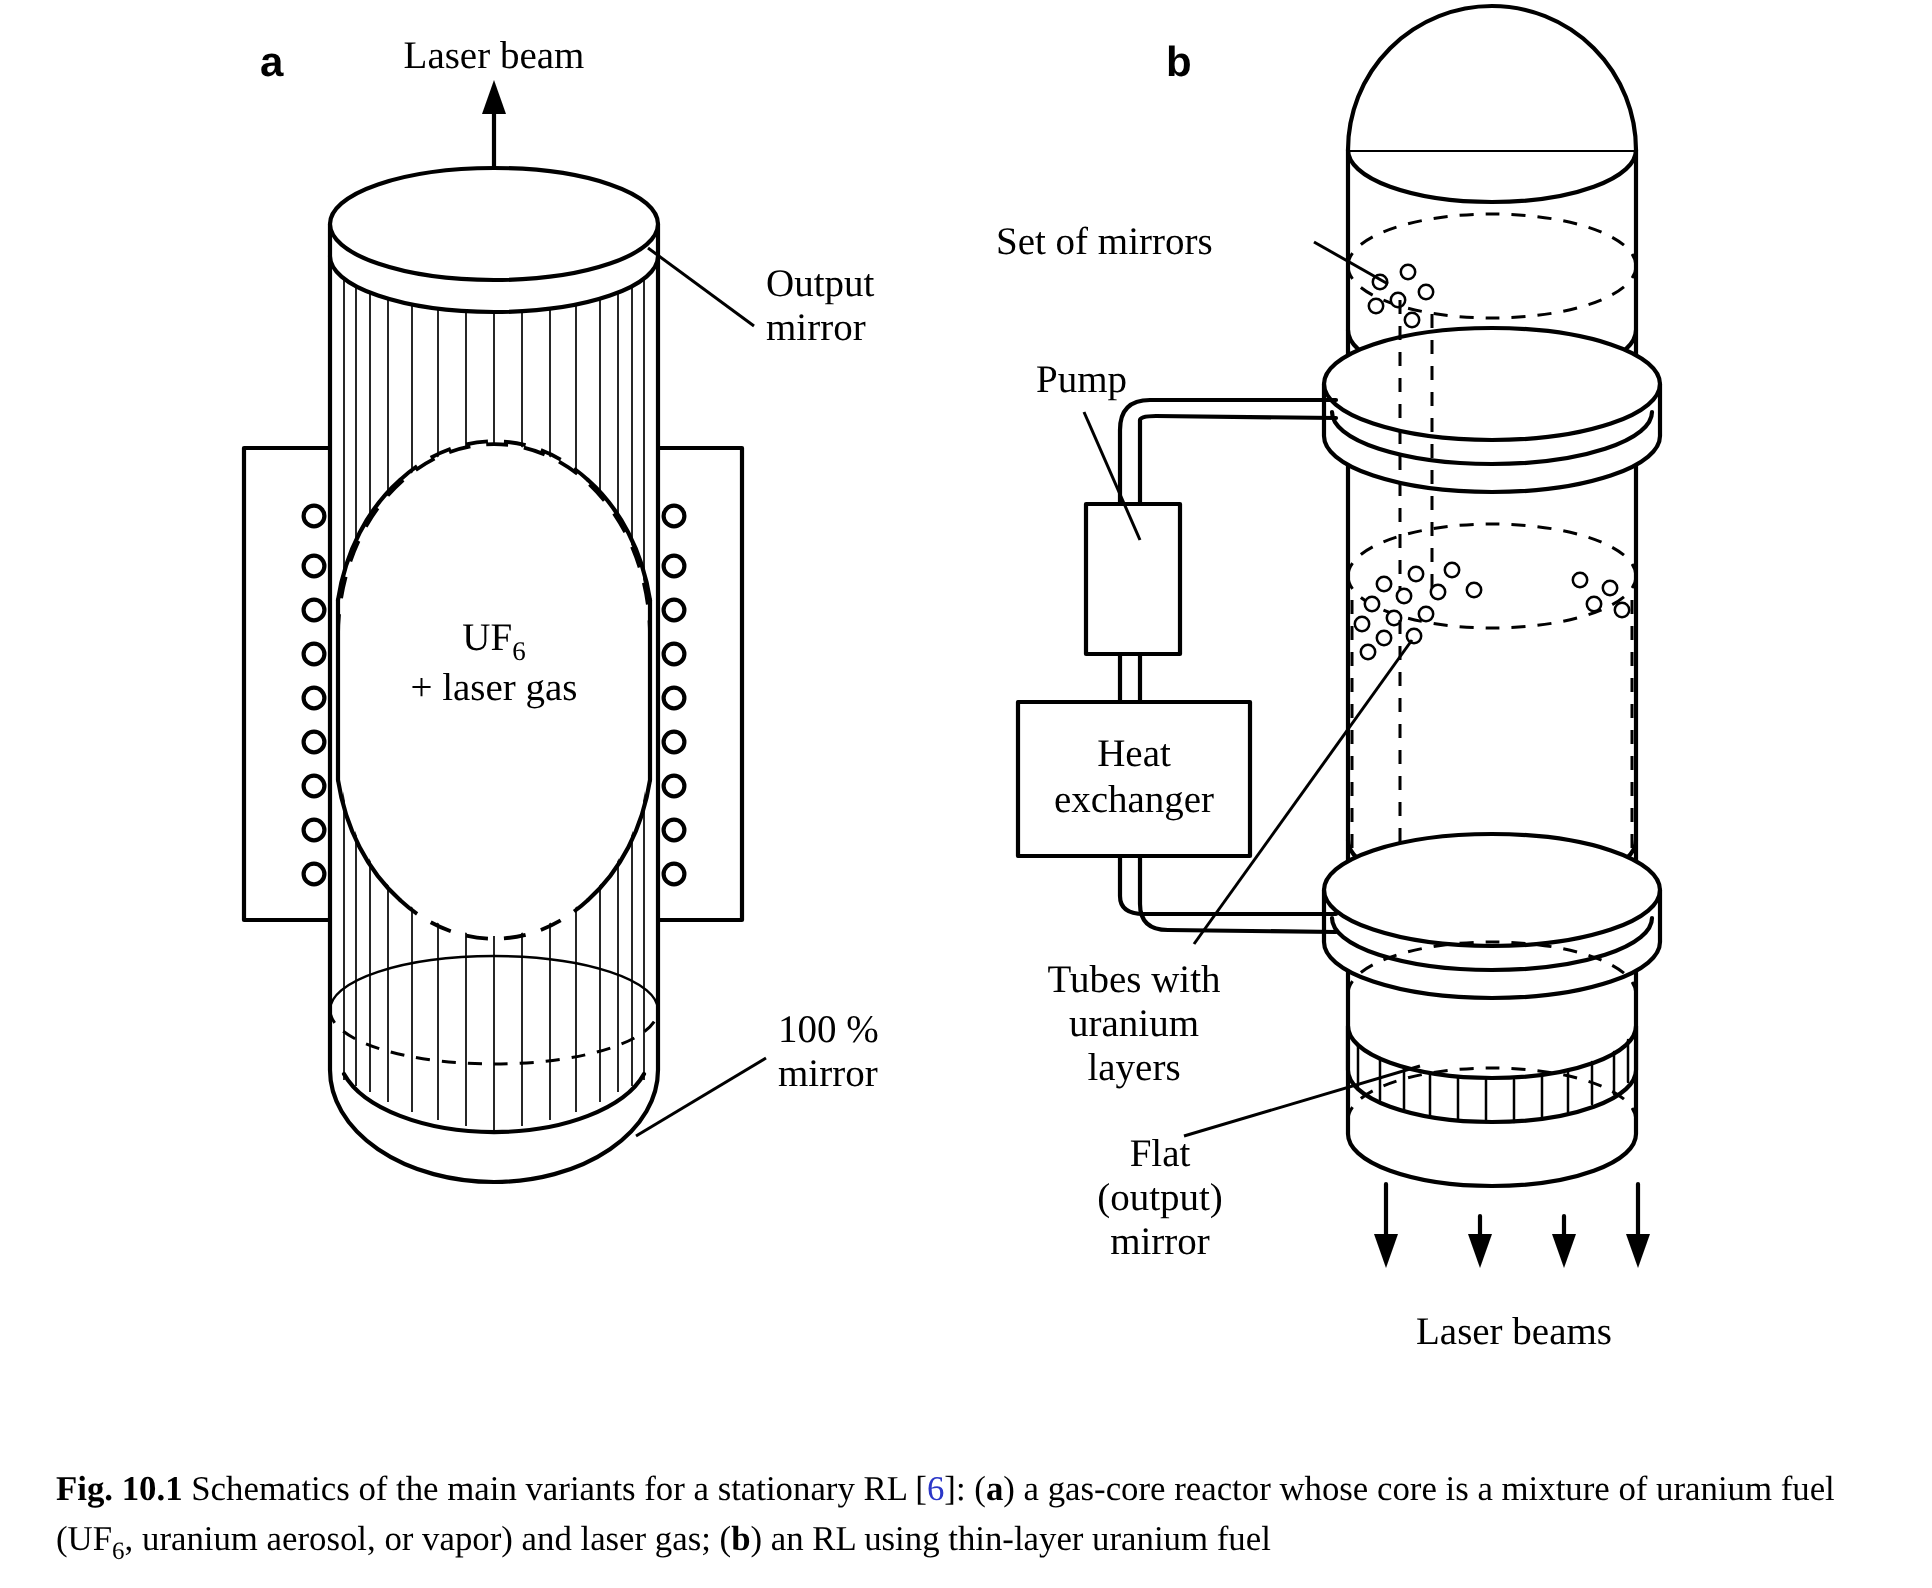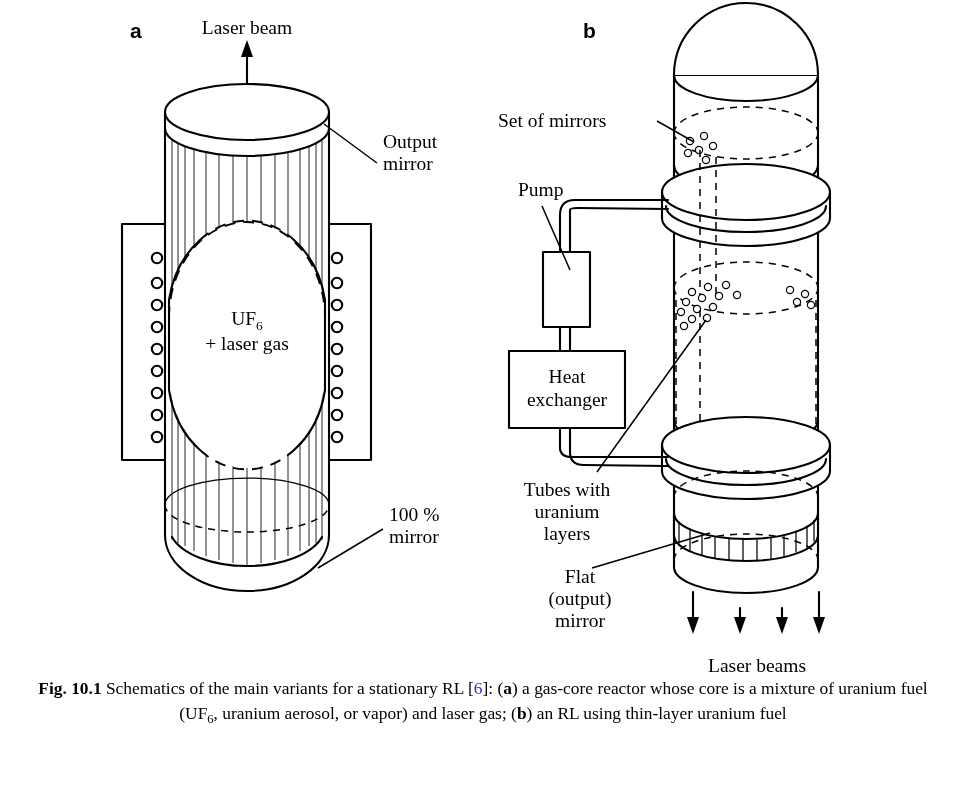--- a/index.html
+++ b/index.html
@@ -74,26 +74,26 @@
     fill: none;
     stroke: #000;
     stroke-width: 1.5;
   }
   .white-fill {
     fill: #ffffff;
   }
   #caption {
     position: absolute;
     left: 28px;
-    top: 676px;
+    top: 732px;
     width: 910px;
     font-family: "Liberation Serif", serif;
     font-size: 17.4px;
     line-height: 1.42;
-    text-align: center;
+    text-align: left;
     color: #000;
   }
   #caption b { font-weight: bold; }
   #caption .ref { color: #2b37c8; }
   #caption sub { font-size: 0.72em; }
 </style>
 </head>
 <body>
 
 <div id="figure-area">

